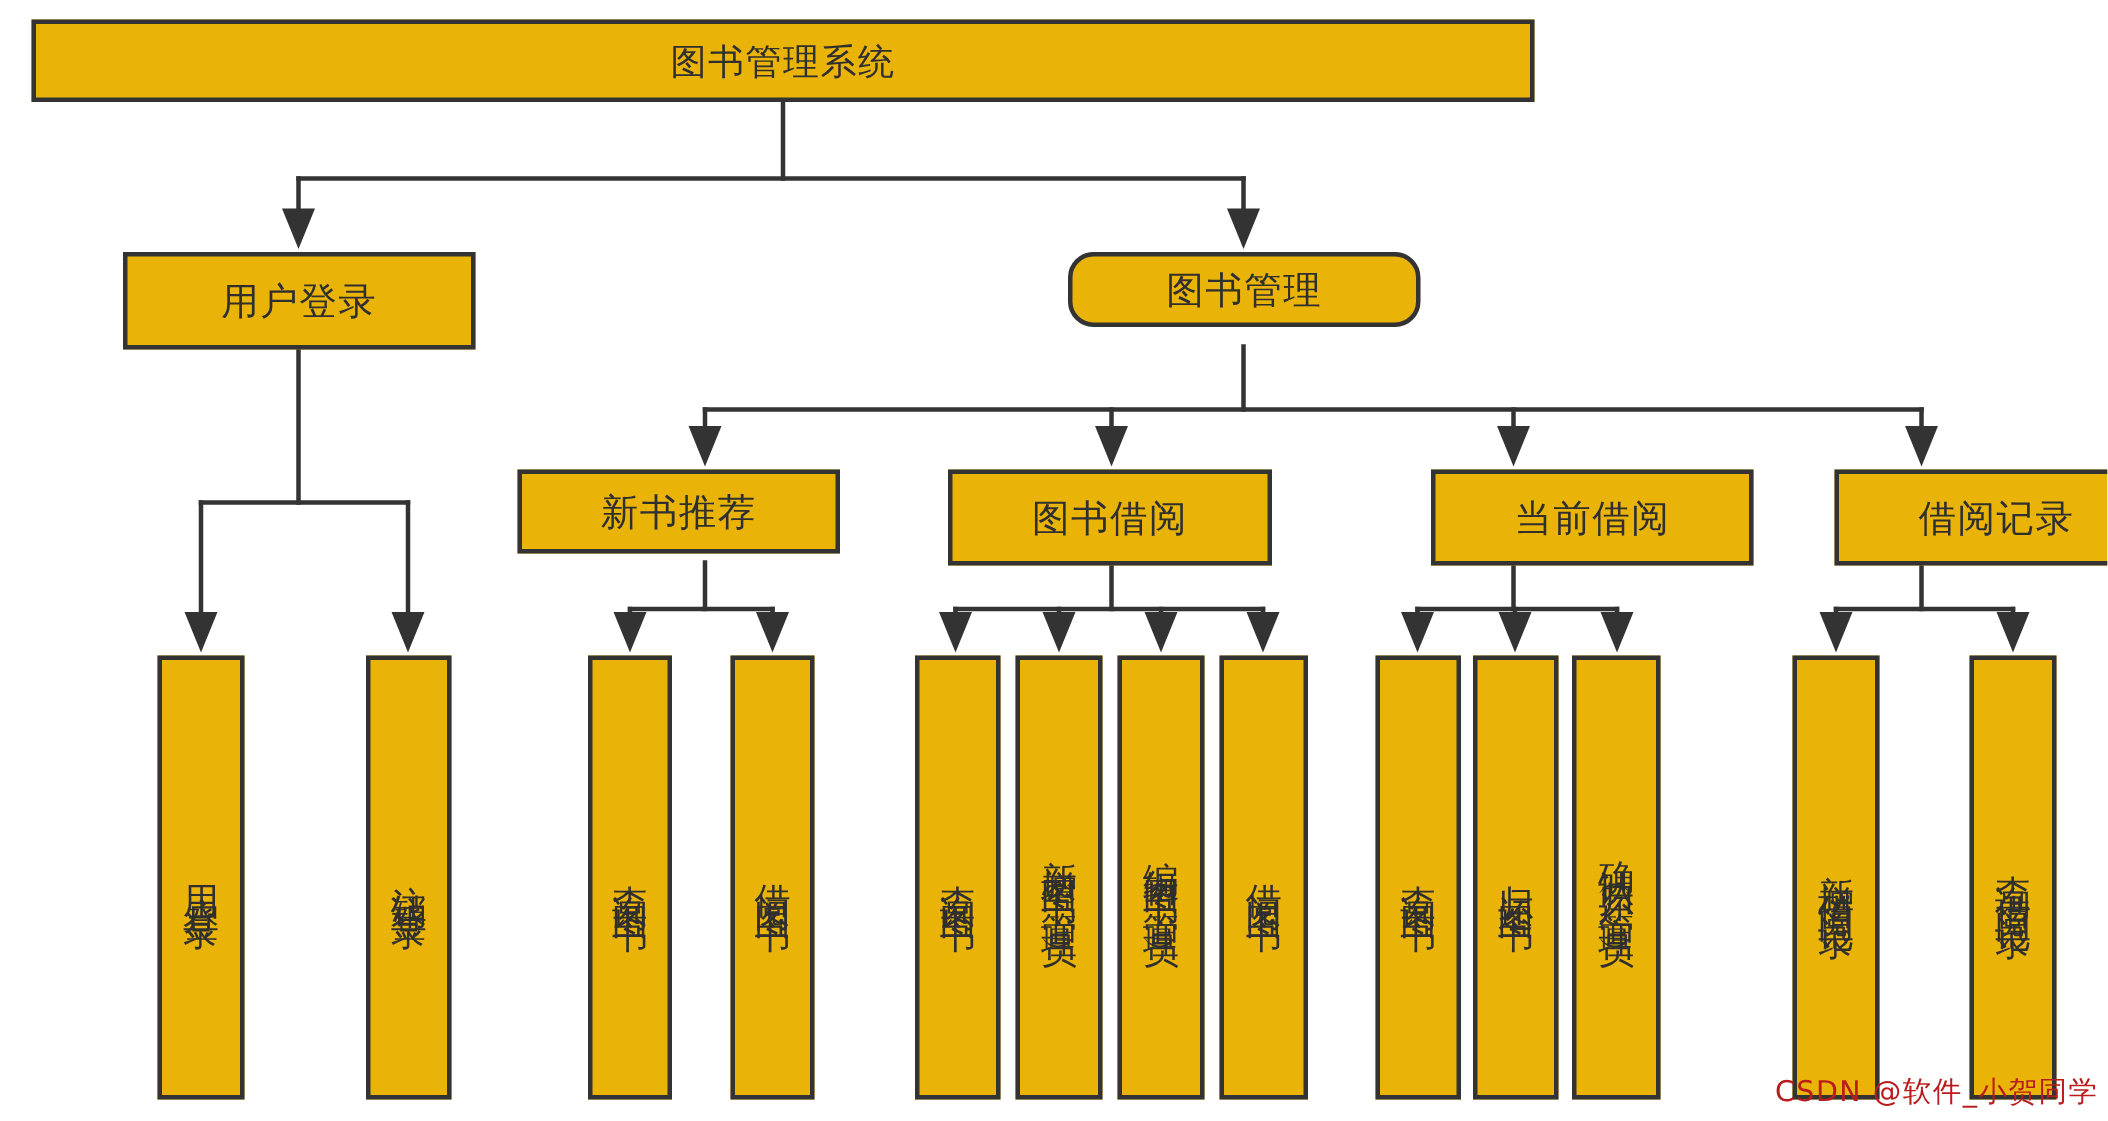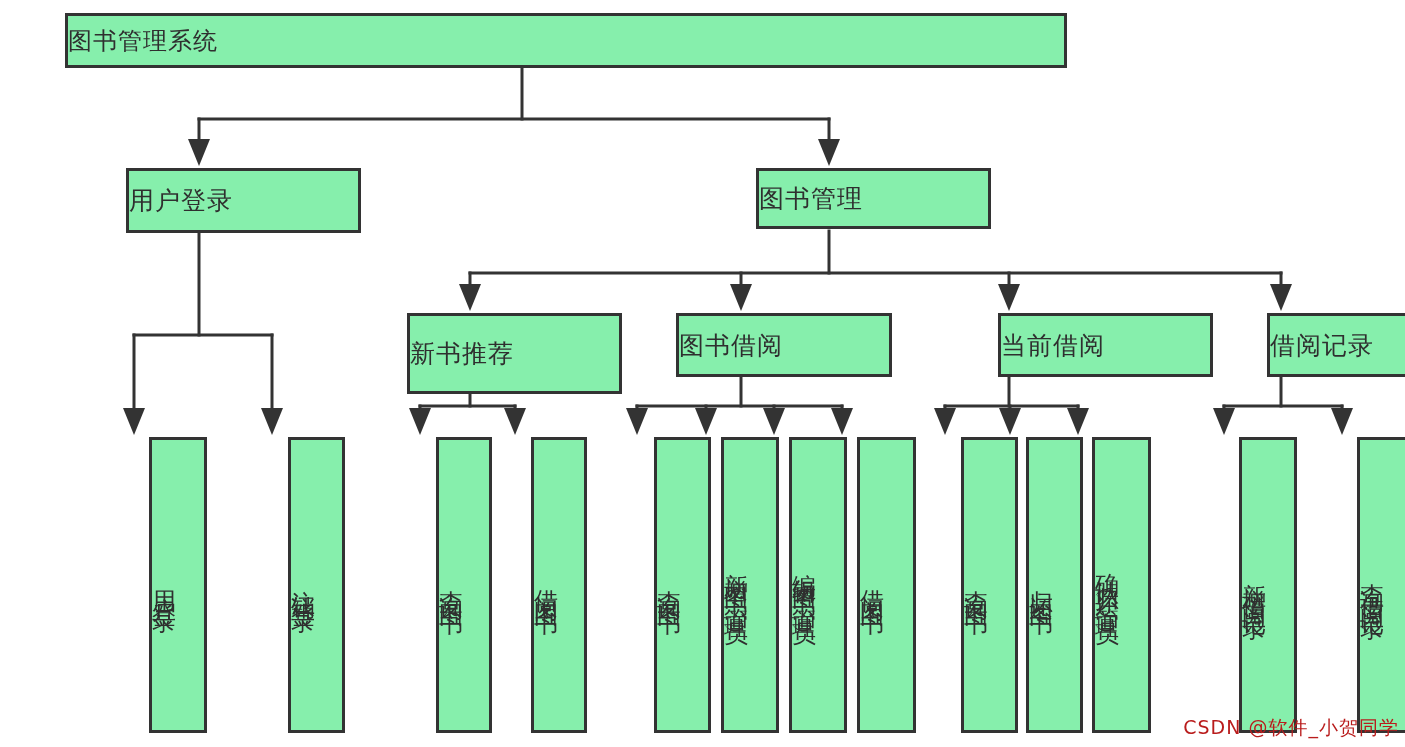--- a/index.html
+++ b/index.html
@@ -13,27 +13,26 @@
   }
   .connectors {
     position: absolute;
     left: 0; top: 0;
     width: 1405px; height: 747px;
     pointer-events: none;
   }
   .node {
     position: absolute;
     box-sizing: border-box;
-    background: #86efac;
+    background: #eab308;
     border: 3px solid #333333;
     display: flex;
     align-items: center;
-    justify-content: flex-start;
+    justify-content: center;
     color: #2f2f2f;
-    margin-left: 44px;
   }
   .h-node { font-size: 25px; letter-spacing: 1px; white-space: nowrap; }
   .root-node { font-size: 24px; }
   .leaf span {
     writing-mode: vertical-rl;
     text-orientation: mixed;
     font-size: 24px;
     letter-spacing: 7px;
     line-height: 1;
     color: #2f2f2f;
@@ -123,25 +122,25 @@
     </g>
   </svg>
 
   <div class="node h-node root-node" style="left:21px; top:13px; width:1002px; height:55px;">
     <span>图书管理系统</span>
   </div>
 
   <div class="node h-node" style="left:82px; top:168px; width:235px; height:65px;">
     <span>用户登录</span>
   </div>
-  <div class="node h-node" style="left:712px; top:168px; width:235px; height:61px;">
+  <div class="node h-node" style="left:712px; top:168px; width:235px; height:50px;border-radius:17px;">
     <span>图书管理</span>
   </div>
 
-  <div class="node h-node" style="left:363px; top:313px; width:215px; height:81px;">
+  <div class="node h-node" style="left:345px; top:313px; width:215px; height:56px;">
     <span>新书推荐</span>
   </div>
   <div class="node h-node" style="left:632px; top:313px; width:216px; height:64px;">
     <span>图书借阅</span>
   </div>
   <div class="node h-node" style="left:954px; top:313px; width:215px; height:64px;">
     <span>当前借阅</span>
   </div>
   <div class="node h-node" style="left:1223px; top:313px; width:216px; height:64px;">
     <span>借阅记录</span>

